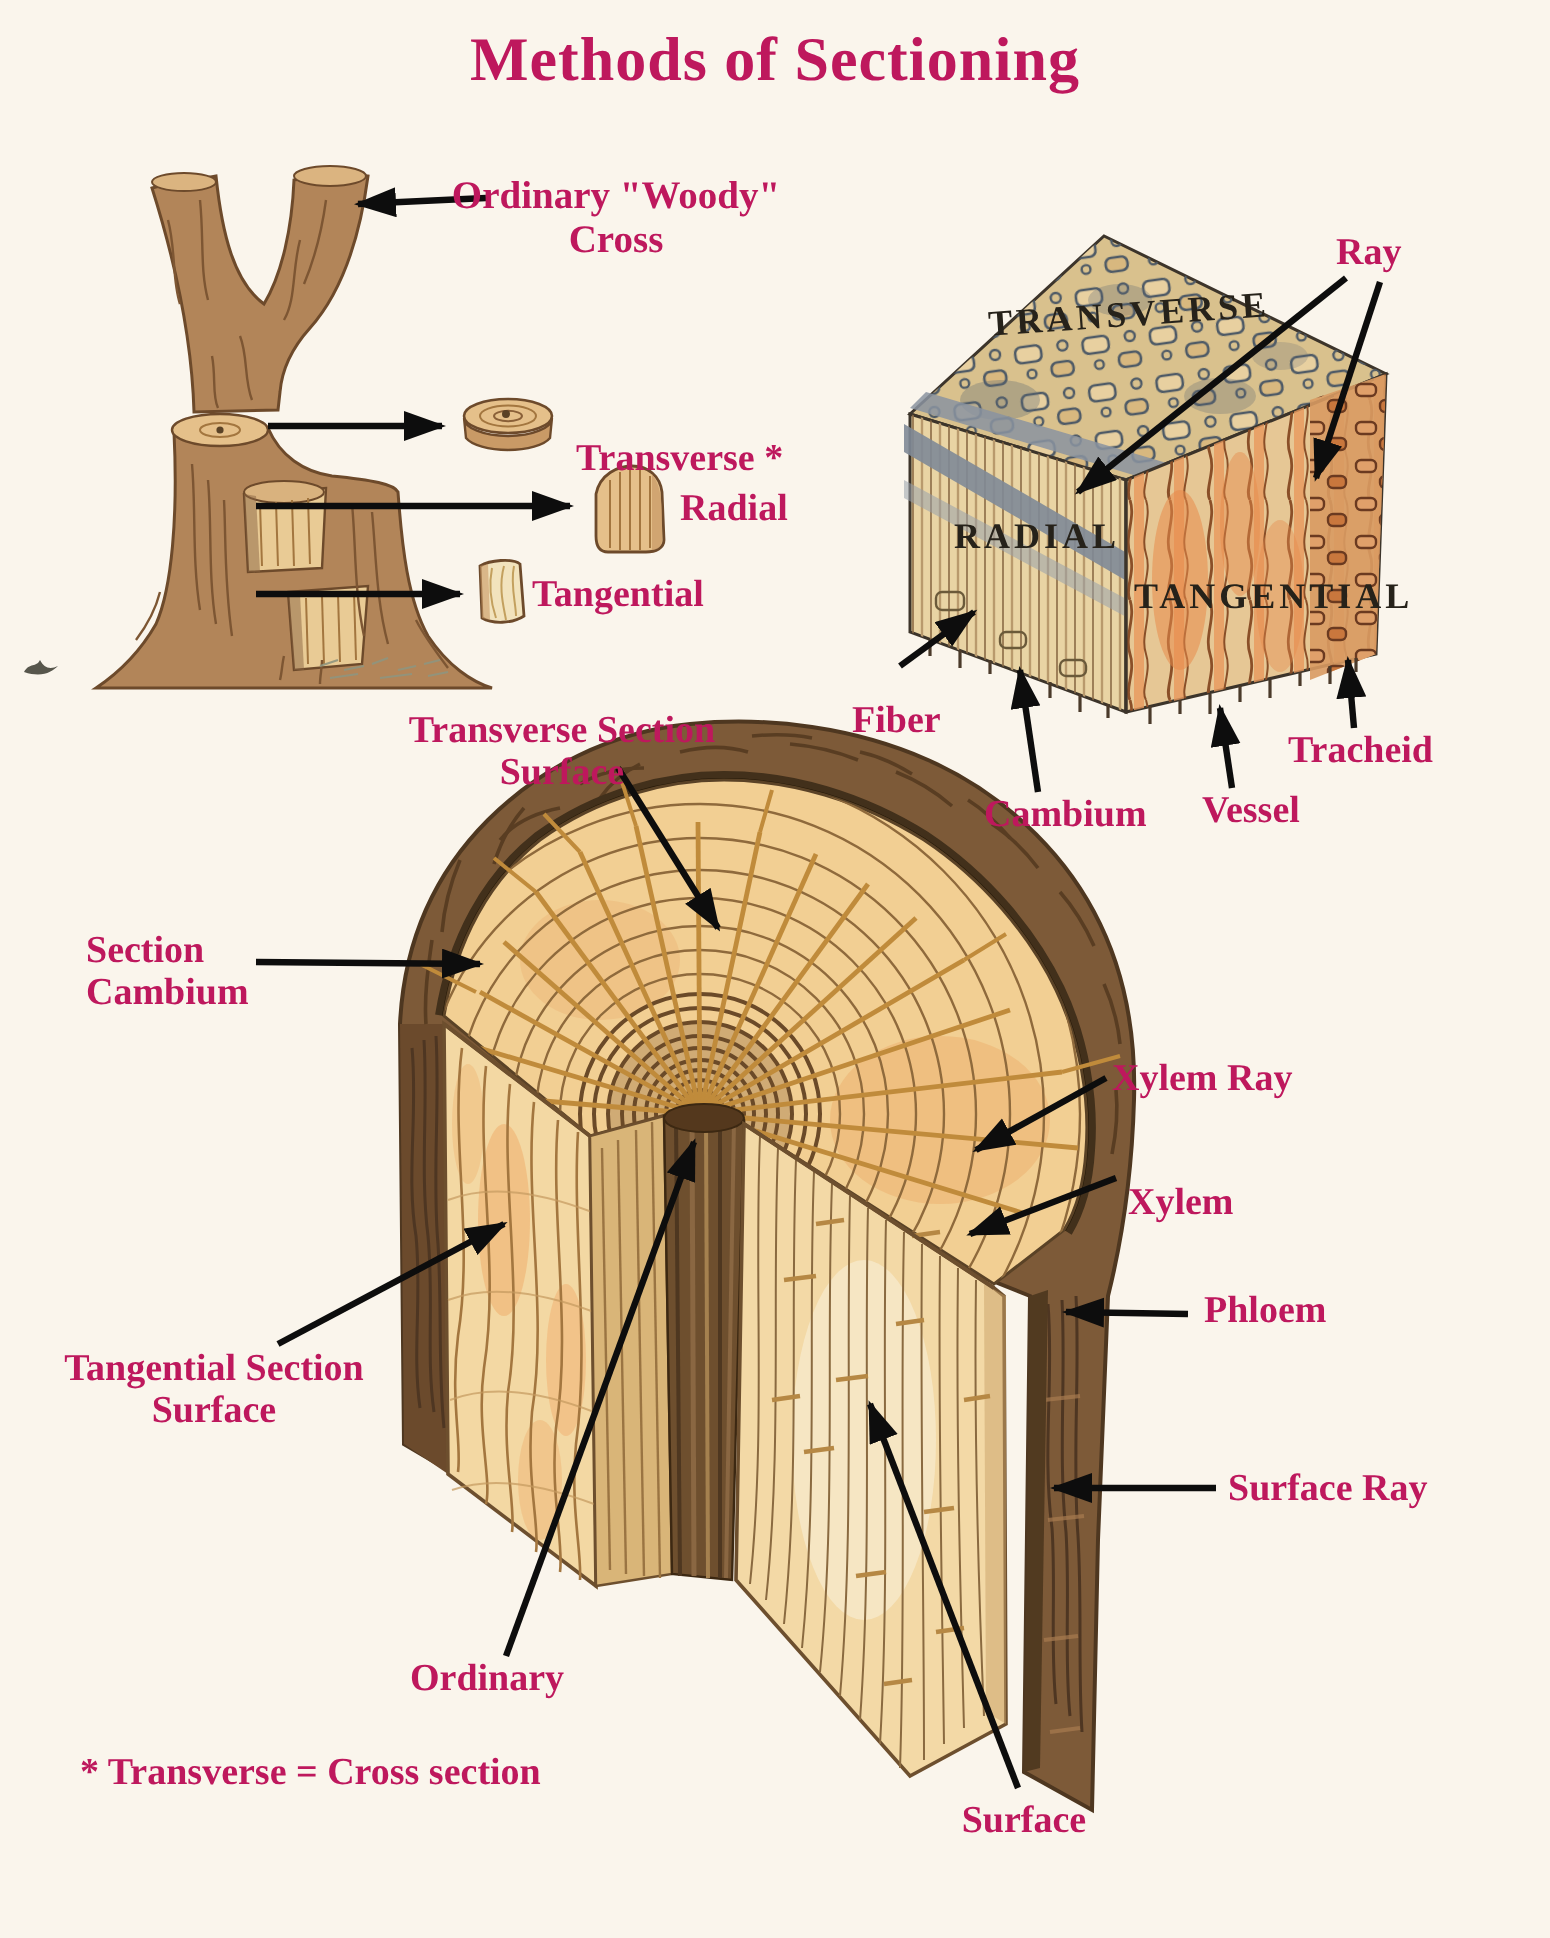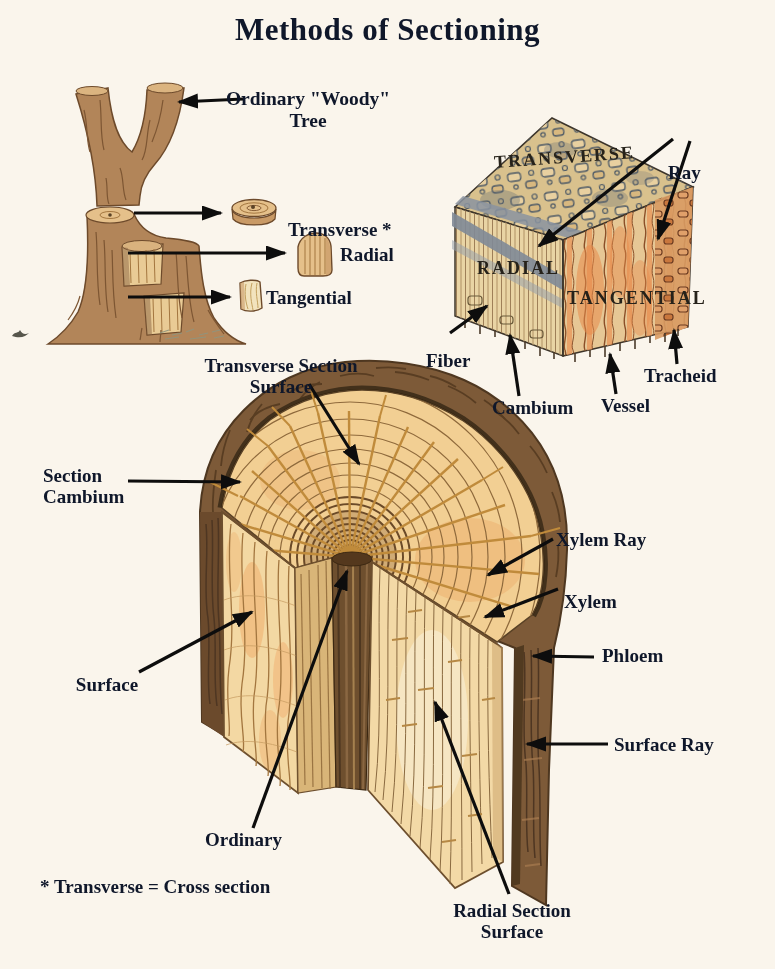--- a/index.html
+++ b/index.html
@@ -1,19 +1,19 @@
 <!DOCTYPE html>
 <html><head>
 <meta charset="utf-8">
 <style>
   html,body{margin:0;padding:0;background:#e8e4da;}
   .stage{position:relative;width:775px;height:969px;background:#faf5ec;overflow:hidden;
          font-family:"Liberation Serif",serif;}
   .stage svg{position:absolute;left:0;top:0;}
-  .lbl{position:absolute;font-weight:bold;color:#0f172a;font-size:19px;line-height:1.12;white-space:nowrap;}
+  .lbl{position:absolute;font-weight:bold;color:#be185d;font-size:19px;line-height:1.12;white-space:nowrap;}
   .ctr{text-align:center;white-space:normal;}
   .title{left:0;right:0;text-align:center;top:13px;font-size:31px;letter-spacing:.5px;}
   .face{font-size:18px;letter-spacing:2px;color:#26221a;}
   .blk{display:block;}
 </style>
 </head>
 <body>
 
 <div class="stage">
 
@@ -376,50 +376,50 @@
     <line x1="139" y1="672" x2="252" y2="612" marker-end="url(#ah)"></line>
     <line x1="253" y1="828" x2="347" y2="571" marker-end="url(#ah)"></line>
     <line x1="509" y1="894" x2="435" y2="702" marker-end="url(#ah)"></line>
   </g>
 </svg>
 
   <div class="lbl title">Methods of Sectioning</div>
 
   <div class="lbl ctr" style="left:218px;top:88px;width:180px;font-size:19.5px;">
     <span class="blk">Ordinary "Woody"</span>
-    <span class="blk">Tree</span>
+    <span class="blk">Cross</span>
   </div>
   <div class="lbl" style="left:288px;top:203px;margin-top:16px;">Transverse *</div>
   <div class="lbl" style="left:340px;top:244px;">Radial</div>
   <div class="lbl" style="left:266px;top:287px;">Tangential</div>
 
   <div class="lbl face" style="left:494px;top:147px;transform:rotate(-4deg);">TRANSVERSE</div>
   <div class="lbl face" style="left:477px;top:258px;">RADIAL</div>
   <div class="lbl face" style="left:567px;top:288px;">TANGENTIAL</div>
-  <div class="lbl" style="left:668px;top:116px;margin-top:46px;">Ray</div>
+  <div class="lbl" style="left:668px;top:116px;">Ray</div>
   <div class="lbl" style="left:426px;top:334px;margin-top:16px;">Fiber</div>
   <div class="lbl" style="left:492px;top:397px;">Cambium</div>
   <div class="lbl" style="left:601px;top:395px;">Vessel</div>
   <div class="lbl" style="left:644px;top:365px;">Tracheid</div>
 
   <div class="lbl ctr" style="left:192px;top:355px;width:178px;">
     <span class="blk">Transverse Section</span>
     <span class="blk">Surface</span>
   </div>
   <div class="lbl" style="left:43px;top:465px;">
     <span class="blk">Section</span>
     <span class="blk">Cambium</span>
   </div>
   <div class="lbl" style="left:556px;top:529px;">Xylem Ray</div>
   <div class="lbl" style="left:564px;top:591px;">Xylem</div>
   <div class="lbl" style="left:602px;top:645px;">Phloem</div>
   <div class="lbl" style="left:614px;top:734px;">Surface Ray</div>
   <div class="lbl ctr" style="left:26px;top:674px;width:162px;">
+    <span class="blk">Tangential Section</span>
     <span class="blk">Surface</span>
   </div>
   <div class="lbl" style="left:205px;top:829px;">Ordinary</div>
   <div class="lbl ctr" style="left:428px;top:900px;width:168px;">
-    <span class="blk">Radial Section</span>
     <span class="blk">Surface</span>
   </div>
   <div class="lbl" style="left:40px;top:876px;">* Transverse = Cross section</div>
 
 </div>
 
 </body></html>

